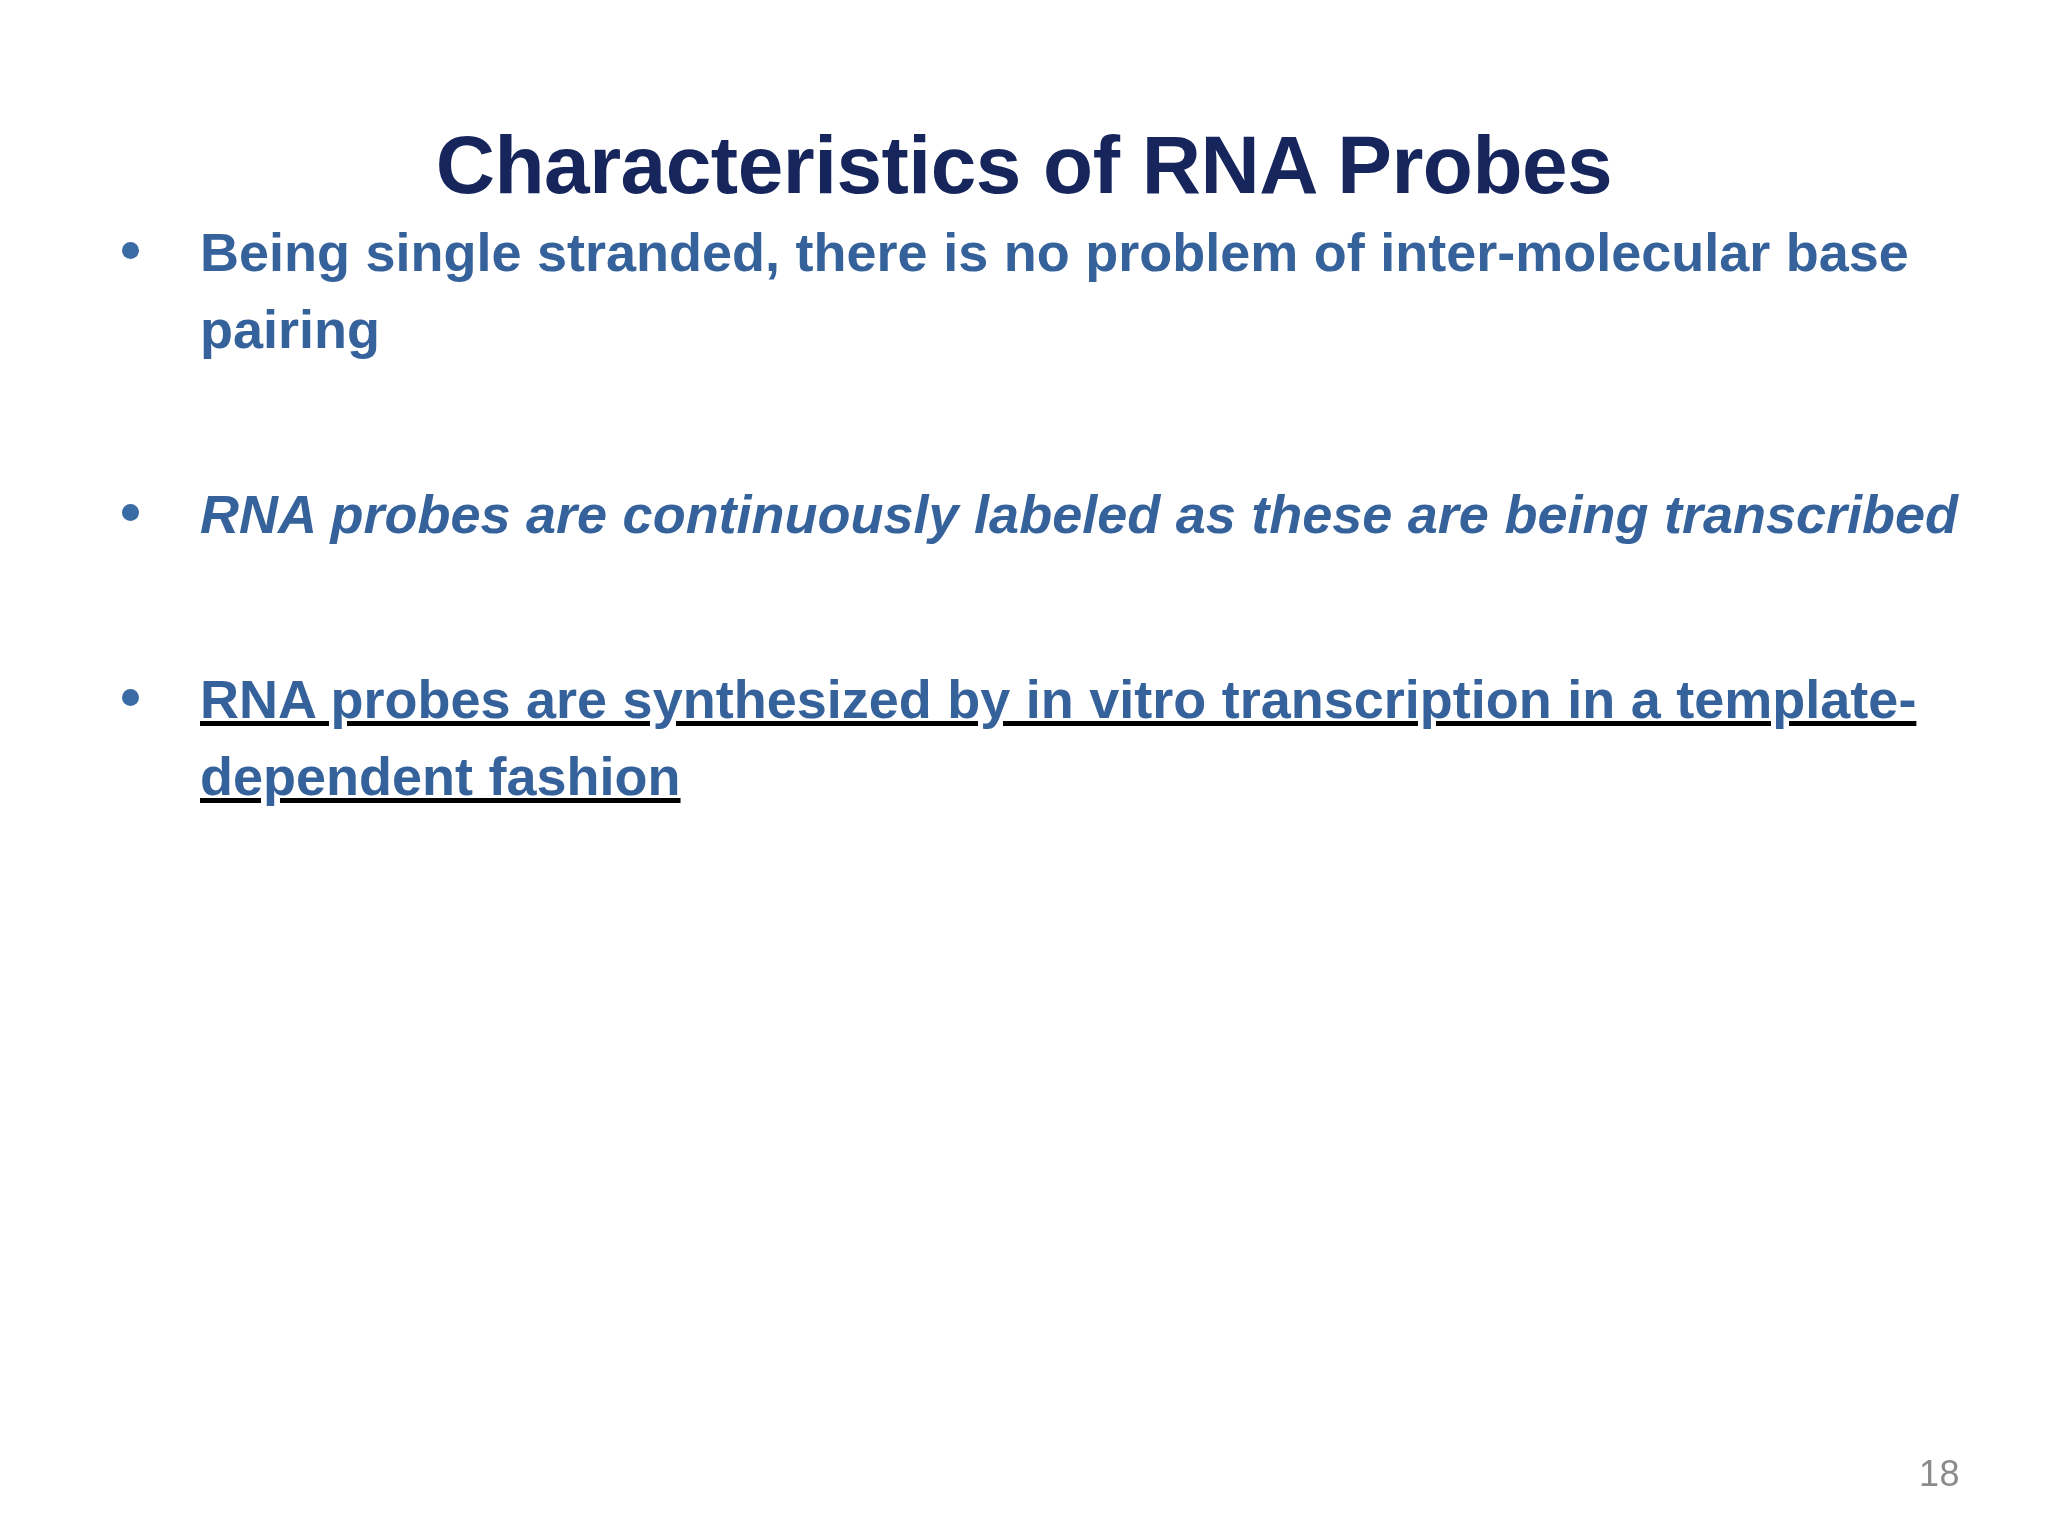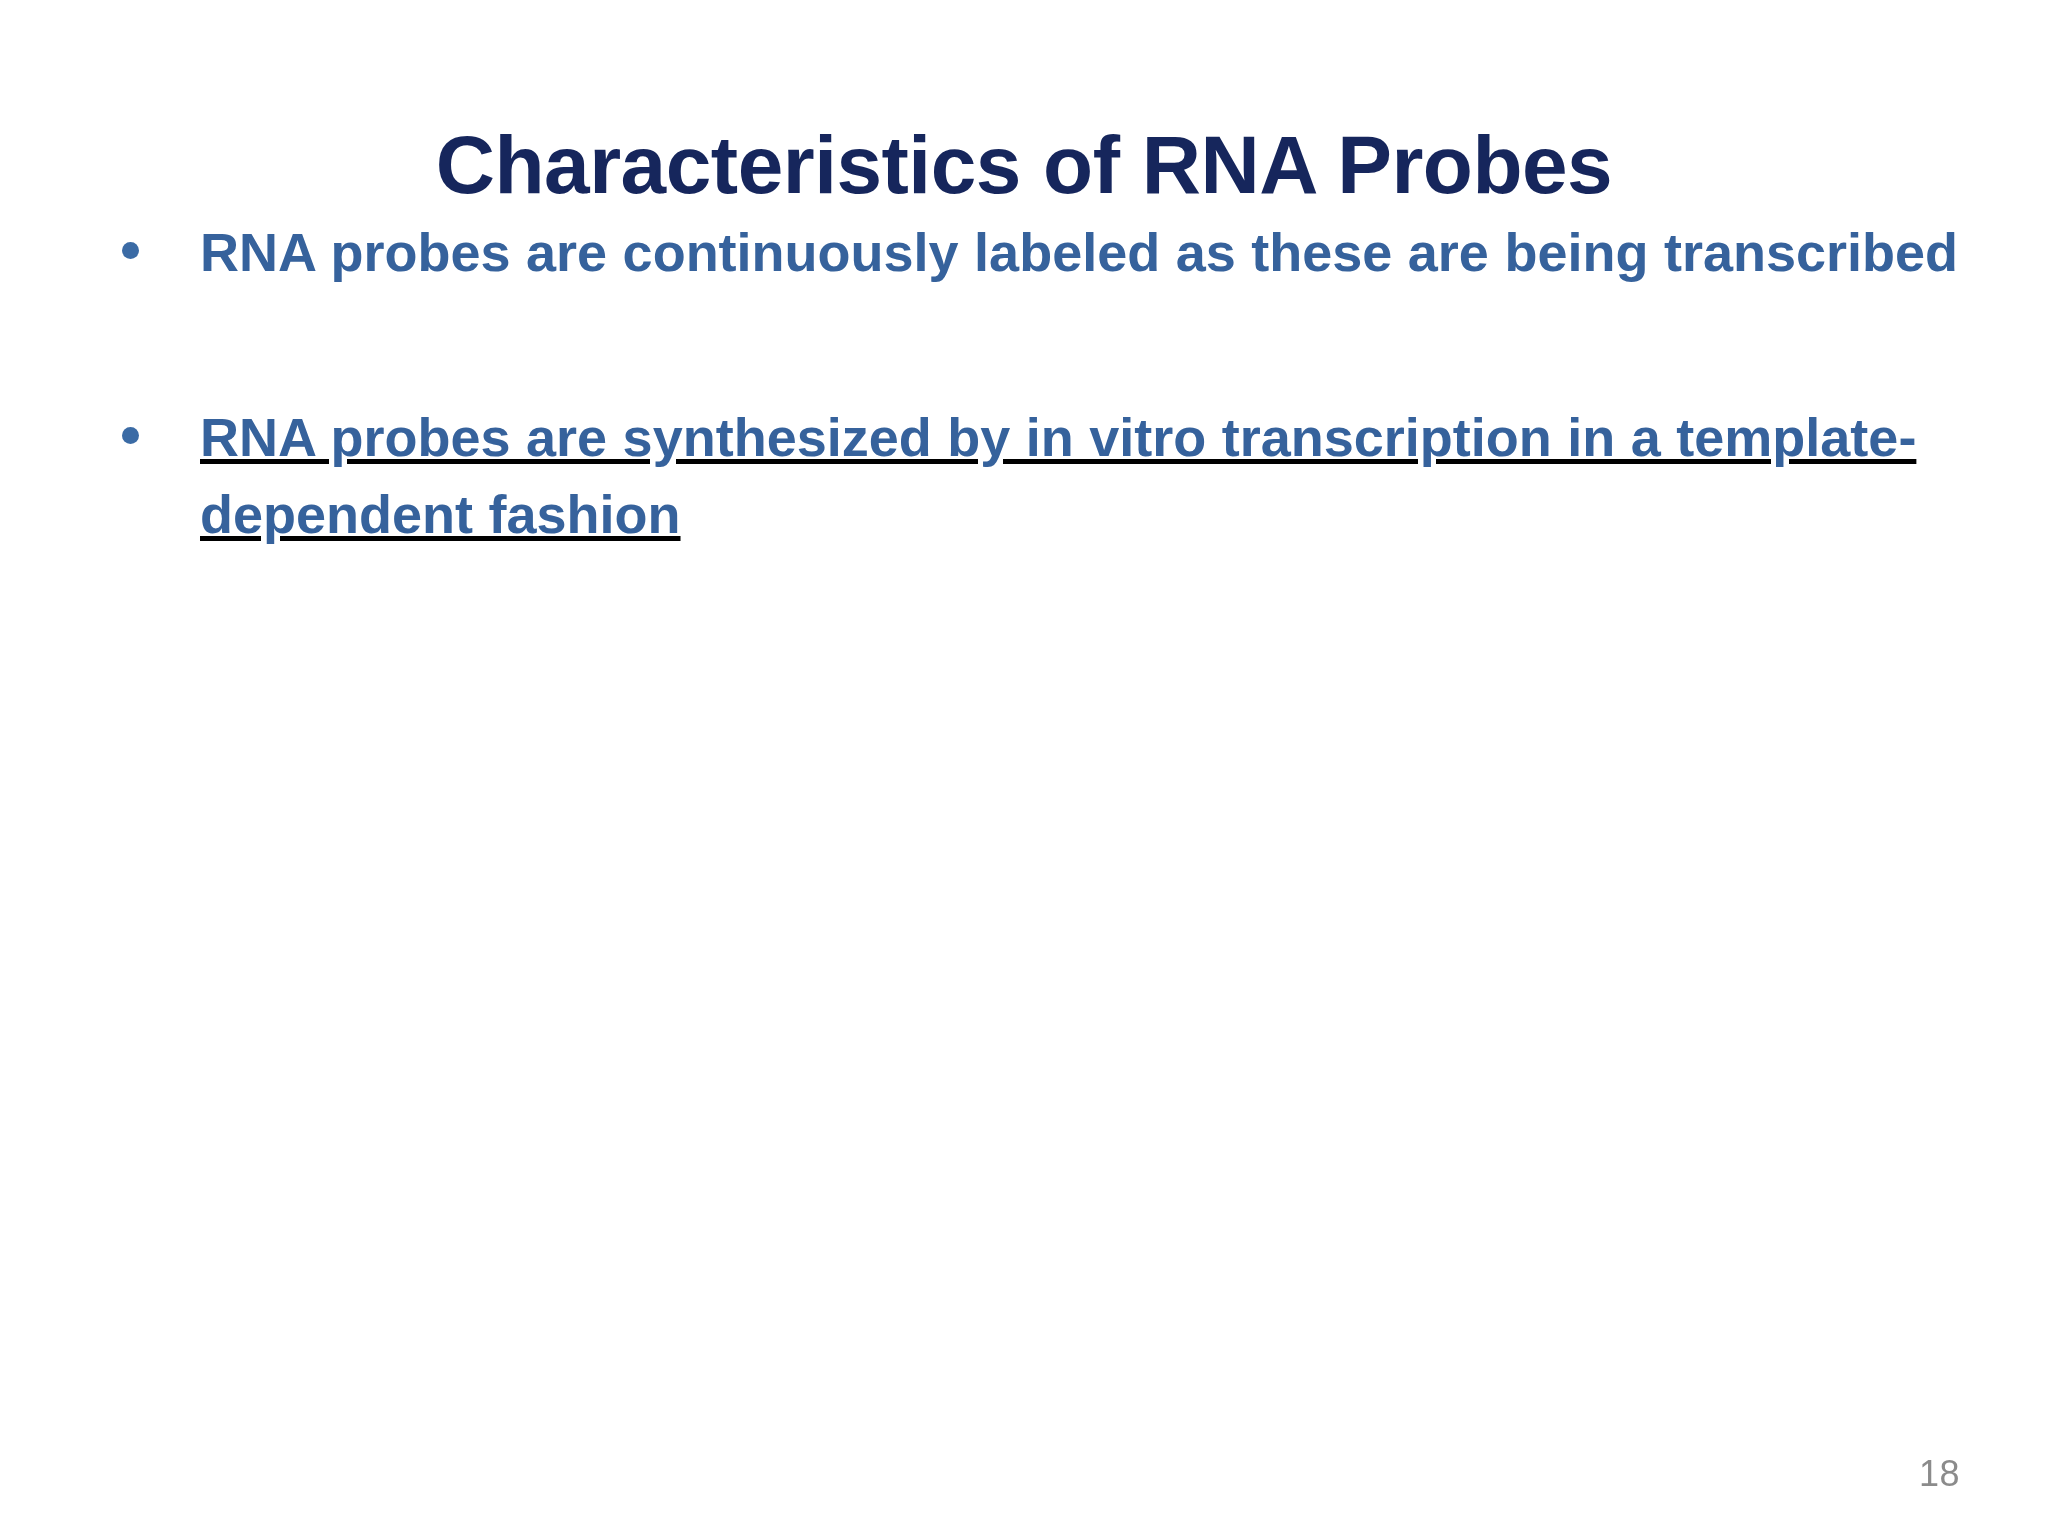--- a/index.html
+++ b/index.html
@@ -87,21 +87,21 @@
   }
   .bullet-text.justify {
     text-align: justify;
     text-align-last: left;
   }
 
   
   #row-1 { margin-bottom: 105px; }
   #row-2 { margin-bottom: 105px; }
   #row-3 { margin-bottom: 108px; }
-  #row-4 { margin-bottom: 108px; }
+  #row-4 { margin-bottom: 108px; font-style: italic; }
   #row-5 { margin-bottom: 108px; }
   #row-6 { margin-bottom: 0; text-decoration: underline; }
 
   
   #page-number {
     position: absolute;
     right: 88px;
     bottom: 42px;
     font-family: "Liberation Sans", "DejaVu Sans", sans-serif;
     font-weight: normal;
@@ -115,20 +115,24 @@
 <body>
 
 <div id="slide">
 
   <h1 id="slide-title">Characteristics of RNA Probes</h1>
 
   <div id="bullet-list">
 
 
 
+    <div class="bullet-row" id="row-3">
+      <span class="bullet-marker"><span class="dot"></span></span>
+      <div class="bullet-text">Being single stranded, there is no problem of inter-molecular base pairing</div>
+    </div>
 
     <div class="bullet-row" id="row-4">
       <span class="bullet-marker"><span class="dot"></span></span>
       <div class="bullet-text justify">RNA probes are continuously labeled as these are being transcribed</div>
     </div>
 
 
     <div class="bullet-row" id="row-6">
       <span class="bullet-marker"><span class="dot"></span></span>
       <div class="bullet-text">RNA probes are synthesized by in vitro transcription in a template-dependent fashion</div>

